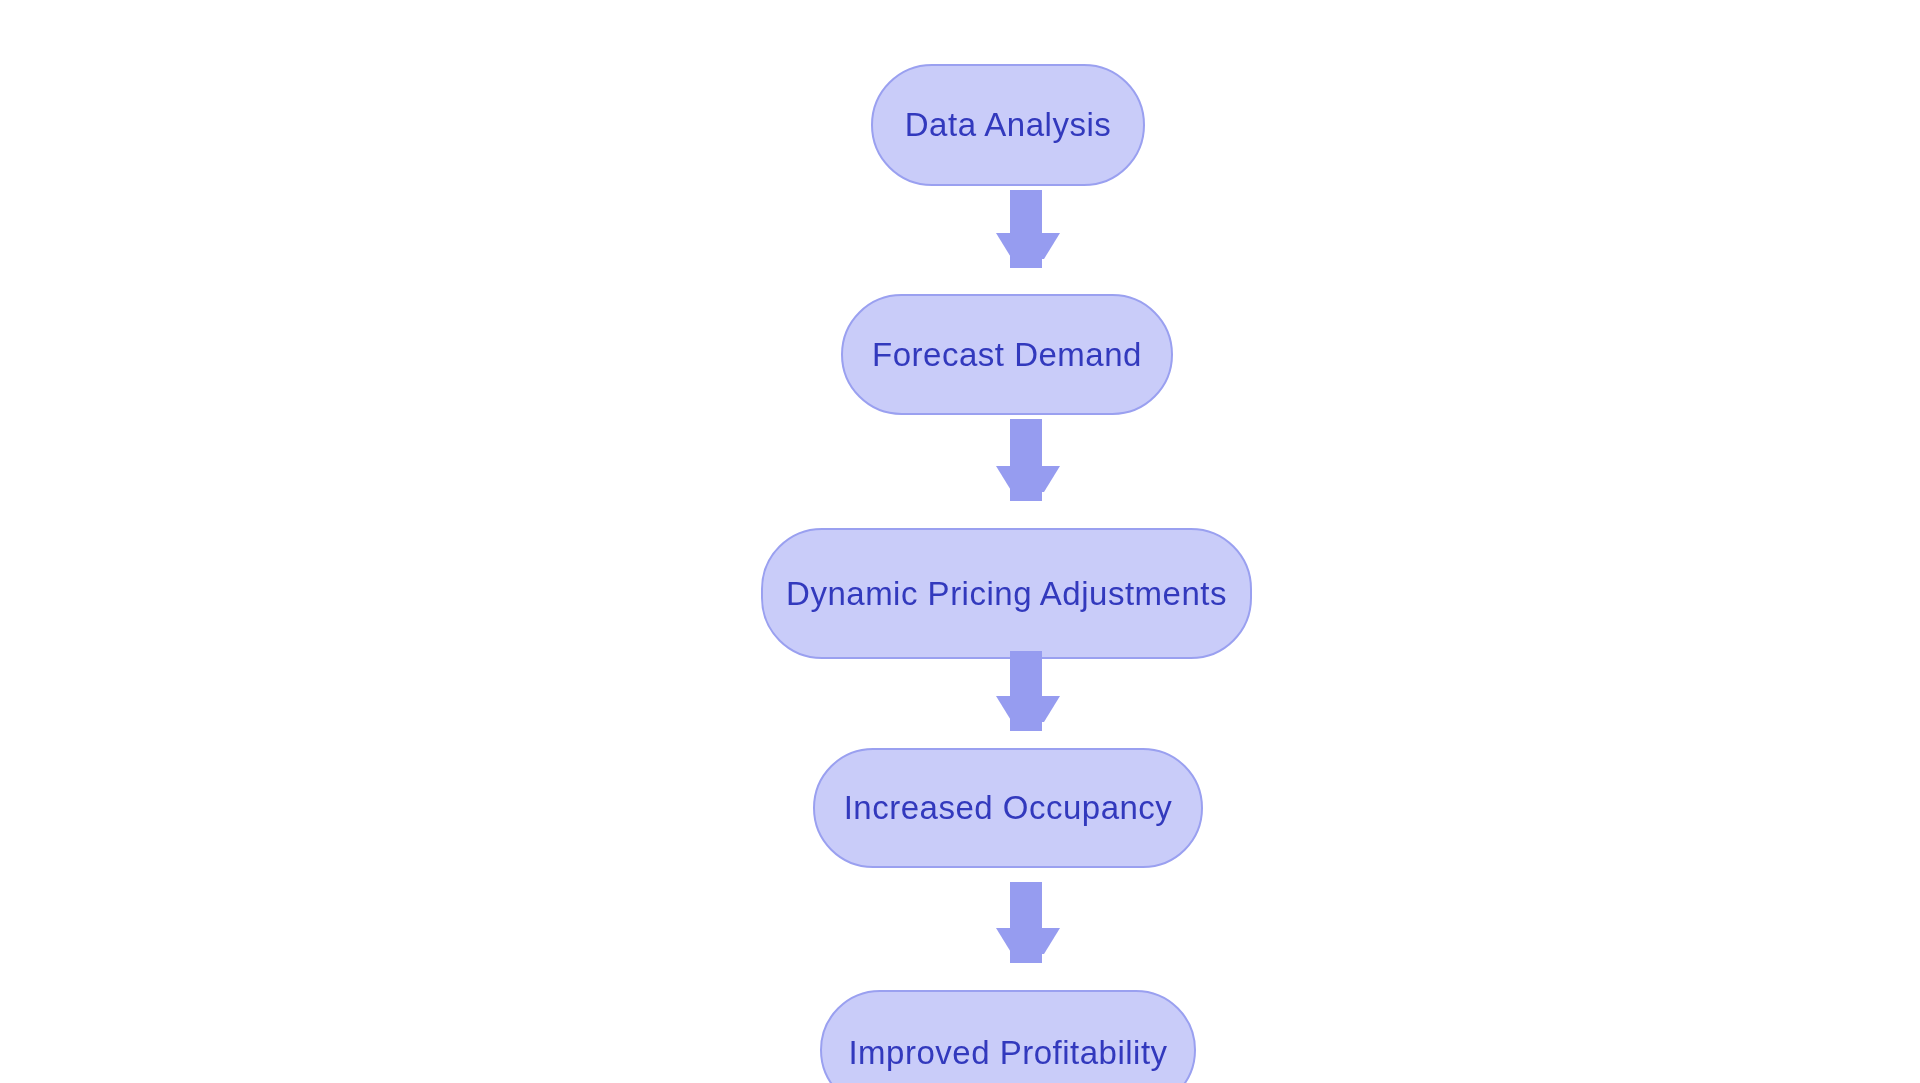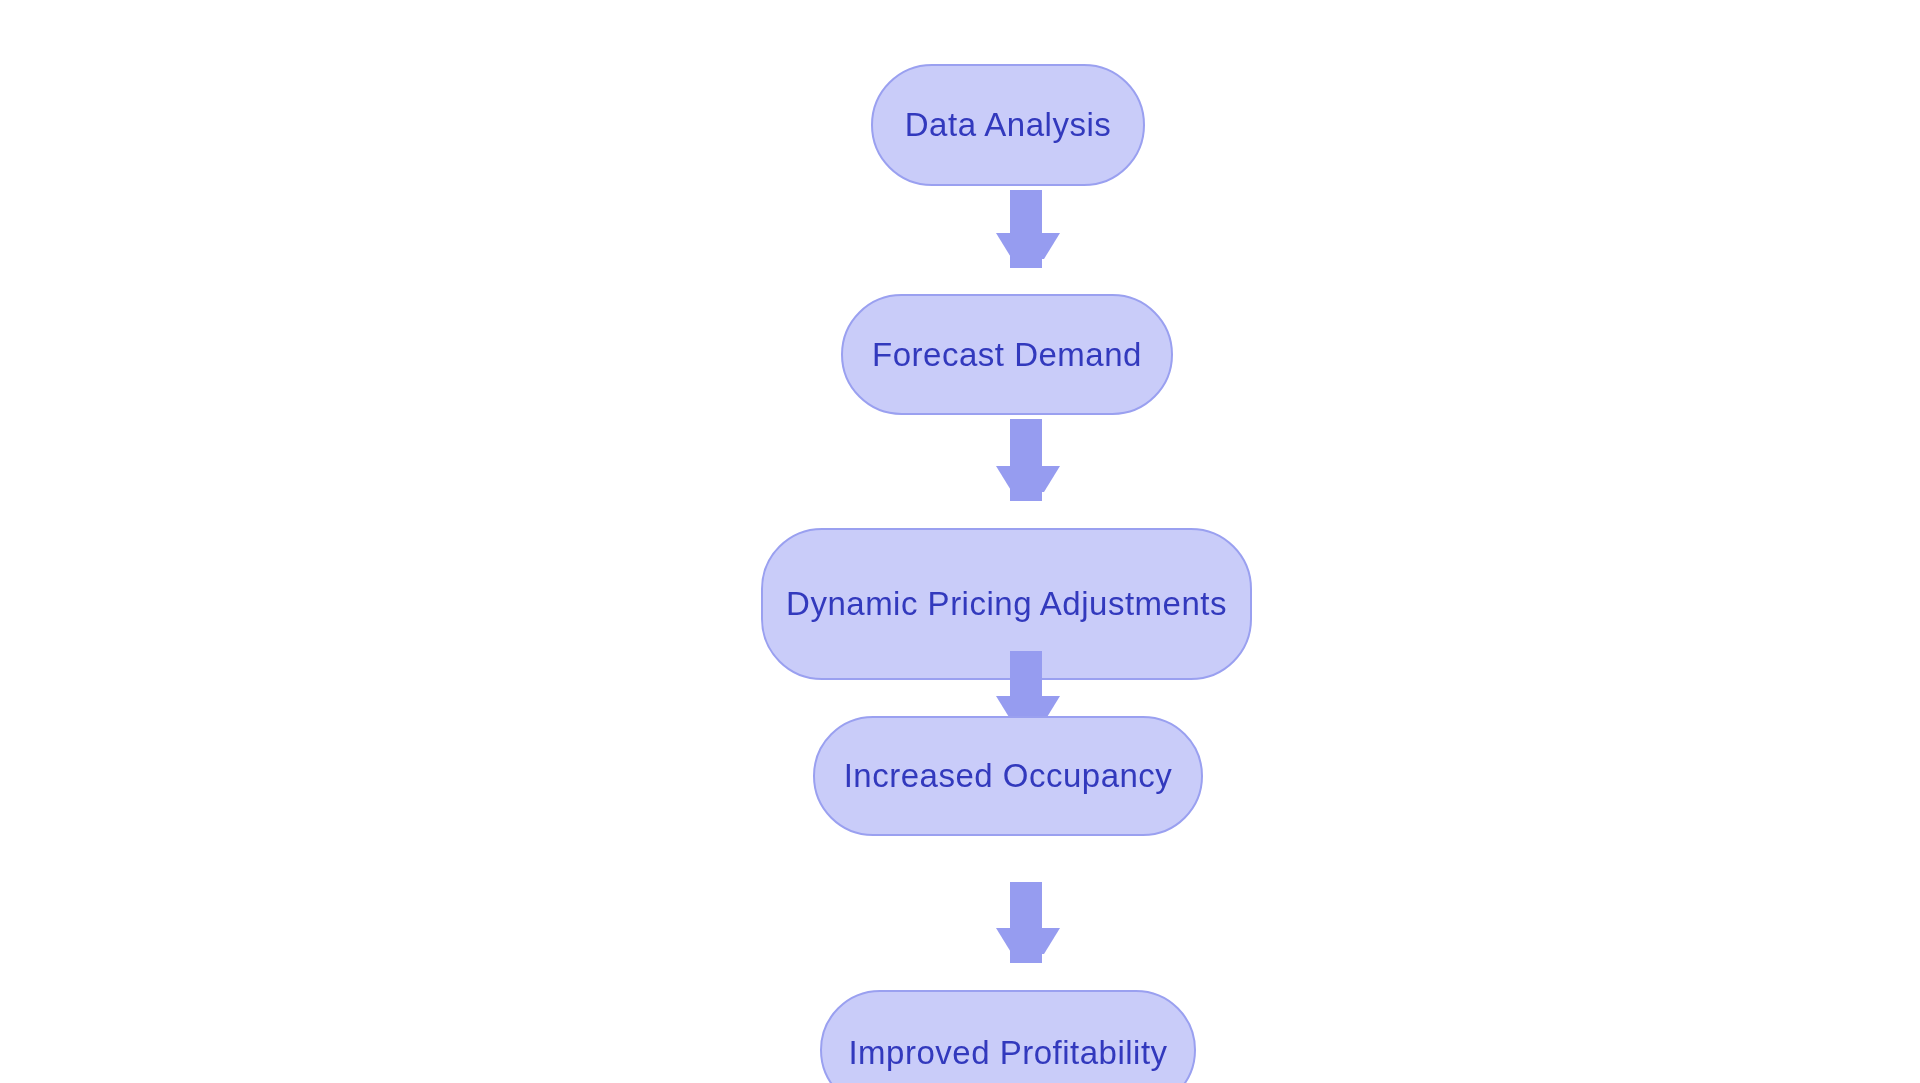--- a/index.html
+++ b/index.html
@@ -72,30 +72,30 @@
 
   <div class="node" style="left:793px; top:246px; width:332px; height:121px;text-align:right;">
     <span>Forecast Demand</span>
   </div>
 
   <div class="arrow" style="top:367px; height:113px;">
     <div class="shaft"></div>
     <div class="head"></div>
   </div>
 
-  <div class="node" style="left:713px; top:480px; width:491px; height:152px;">
+  <div class="node" style="left:713px; top:480px; width:491px; height:131px;">
     <span>Dynamic Pricing Adjustments</span>
   </div>
 
   <div class="arrow" style="top:599px; height:111px;">
     <div class="shaft"></div>
     <div class="head"></div>
   </div>
 
-  <div class="node" style="left:765px; top:668px; width:390px; height:120px;">
+  <div class="node" style="left:765px; top:700px; width:390px; height:120px;">
     <span>Increased Occupancy</span>
   </div>
 
   <div class="arrow" style="top:830px; height:112px;">
     <div class="shaft"></div>
     <div class="head"></div>
   </div>
 
   <div class="node" style="left:772px; top:942px; width:376px; height:120px;align-items:flex-end;">
     <span>Improved Profitability</span>

